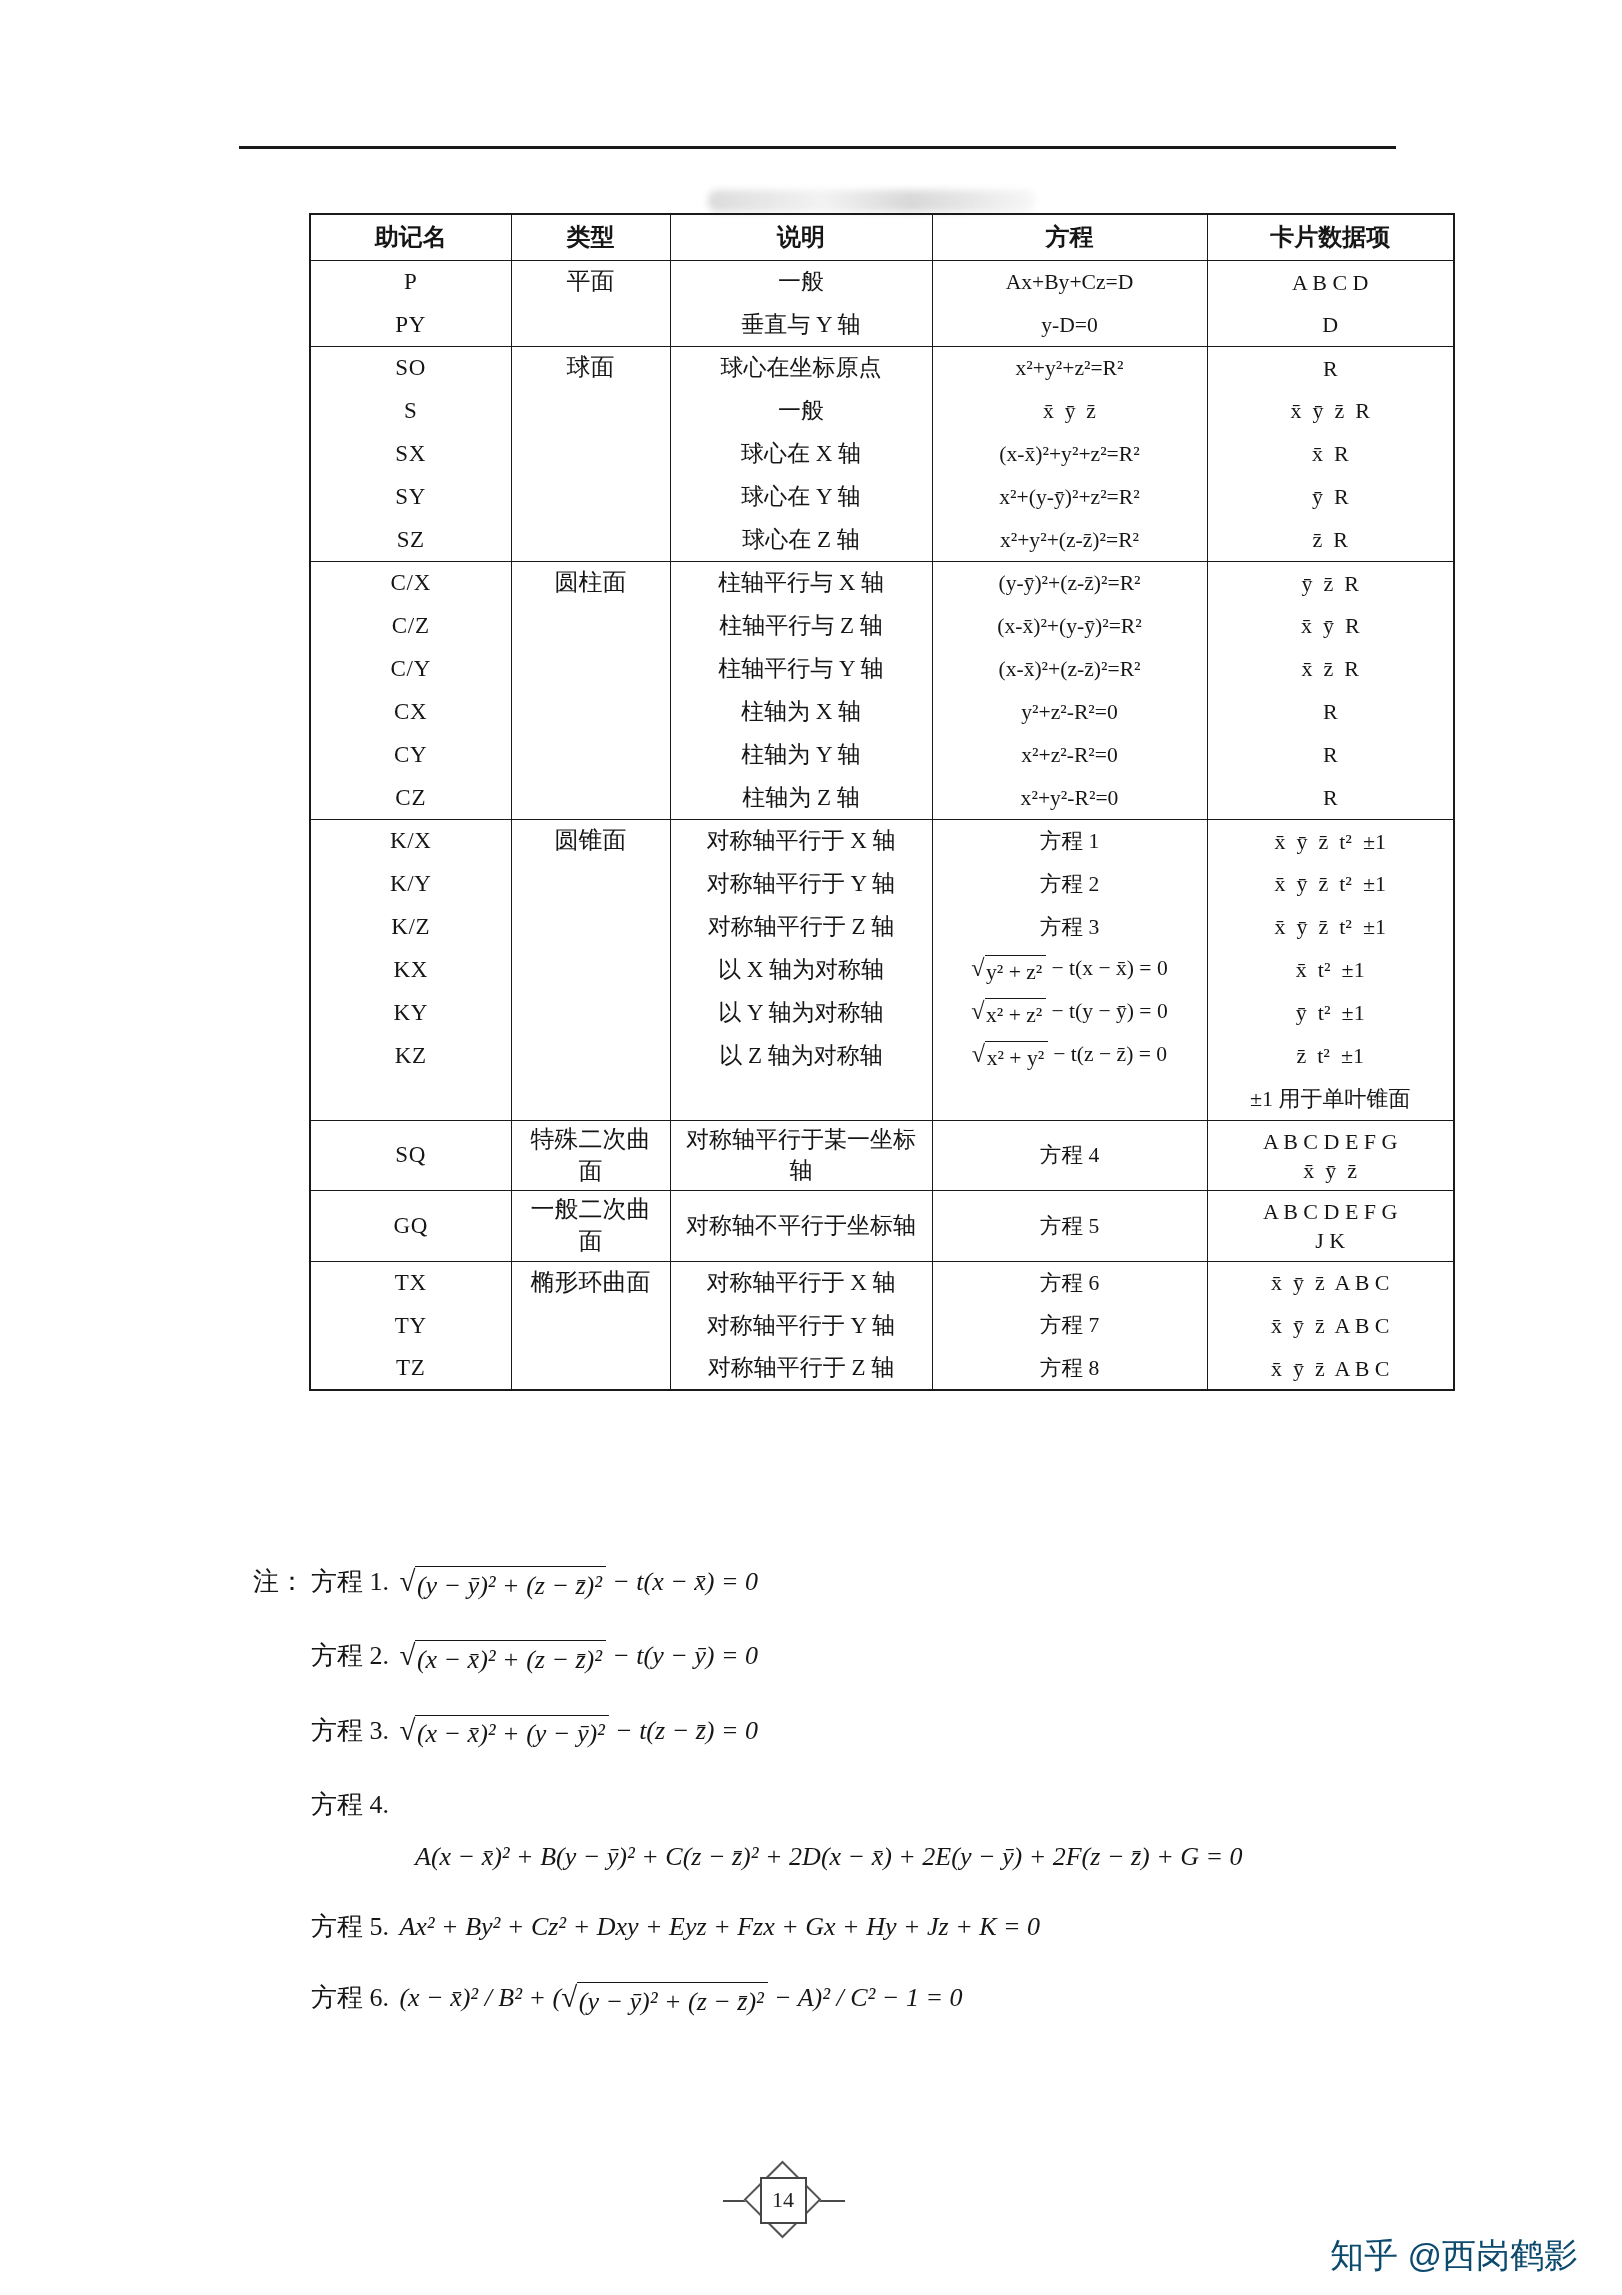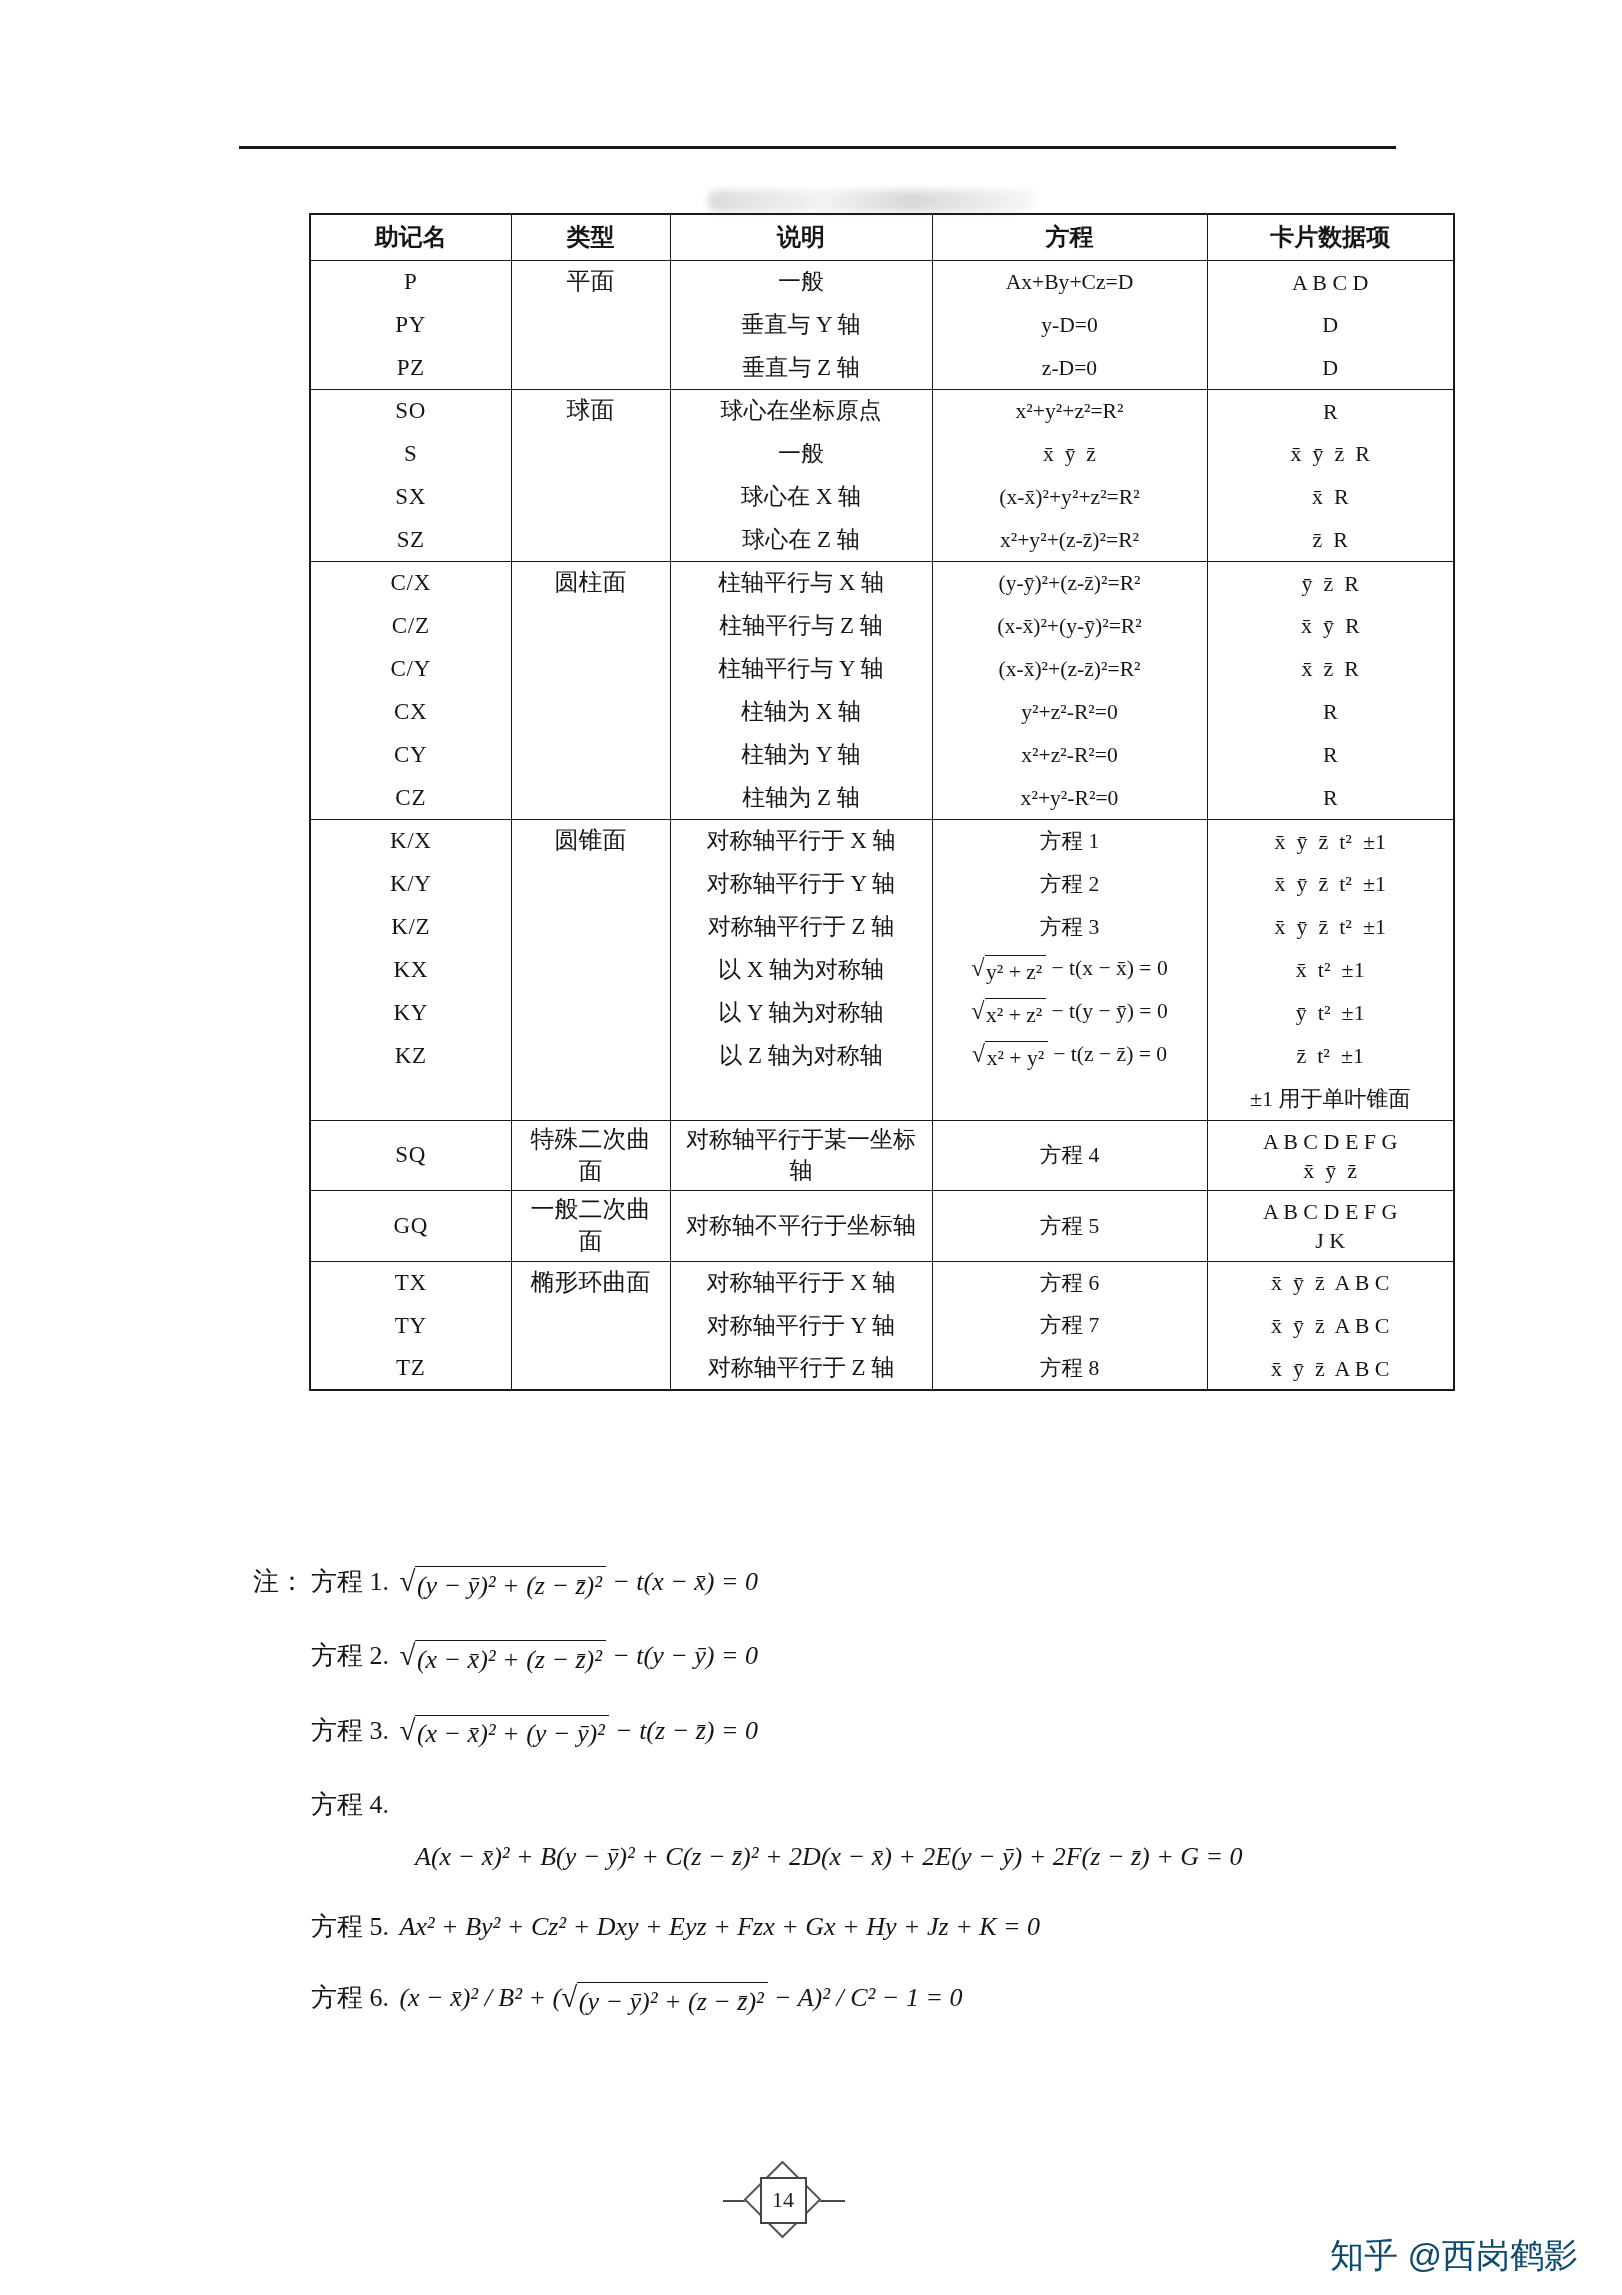--- a/index.html
+++ b/index.html
@@ -125,27 +125,20 @@
             <td class="col-eq">Ax+By+Cz=D</td>
             <td class="col-card">A B C D</td>
           </tr>
           <tr>
             <td class="col-mnemonic">PY</td>
             <td class="col-type"></td>
             <td class="col-desc">垂直与 Y 轴</td>
             <td class="col-eq">y-D=0</td>
             <td class="col-card">D</td>
           </tr>
-          <tr>
-            <td class="col-mnemonic">PZ</td>
-            <td class="col-type"></td>
-            <td class="col-desc">垂直与 Z 轴</td>
-            <td class="col-eq">z-D=0</td>
-            <td class="col-card">D</td>
-          </tr>
         </tbody>
         <tbody>
           <tr>
             <td class="col-mnemonic">SO</td>
             <td class="col-type">球面</td>
             <td class="col-desc">球心在坐标原点</td>
             <td class="col-eq">x²+y²+z²=R²</td>
             <td class="col-card">R</td>
           </tr>
           <tr>
@@ -154,20 +147,27 @@
             <td class="col-desc">一般</td>
             <td class="col-eq">x̄  ȳ  z̄</td>
             <td class="col-card">x̄  ȳ  z̄  R</td>
           </tr>
           <tr>
             <td class="col-mnemonic">SX</td>
             <td class="col-type"></td>
             <td class="col-desc">球心在 X 轴</td>
             <td class="col-eq">(x-x̄)²+y²+z²=R²</td>
             <td class="col-card">x̄  R</td>
+          </tr>
+          <tr>
+            <td class="col-mnemonic">SY</td>
+            <td class="col-type"></td>
+            <td class="col-desc">球心在 Y 轴</td>
+            <td class="col-eq">x²+(y-ȳ)²+z²=R²</td>
+            <td class="col-card">ȳ  R</td>
           </tr>
           <tr>
             <td class="col-mnemonic">SZ</td>
             <td class="col-type"></td>
             <td class="col-desc">球心在 Z 轴</td>
             <td class="col-eq">x²+y²+(z-z̄)²=R²</td>
             <td class="col-card">z̄  R</td>
           </tr>
         </tbody>
         <tbody>

